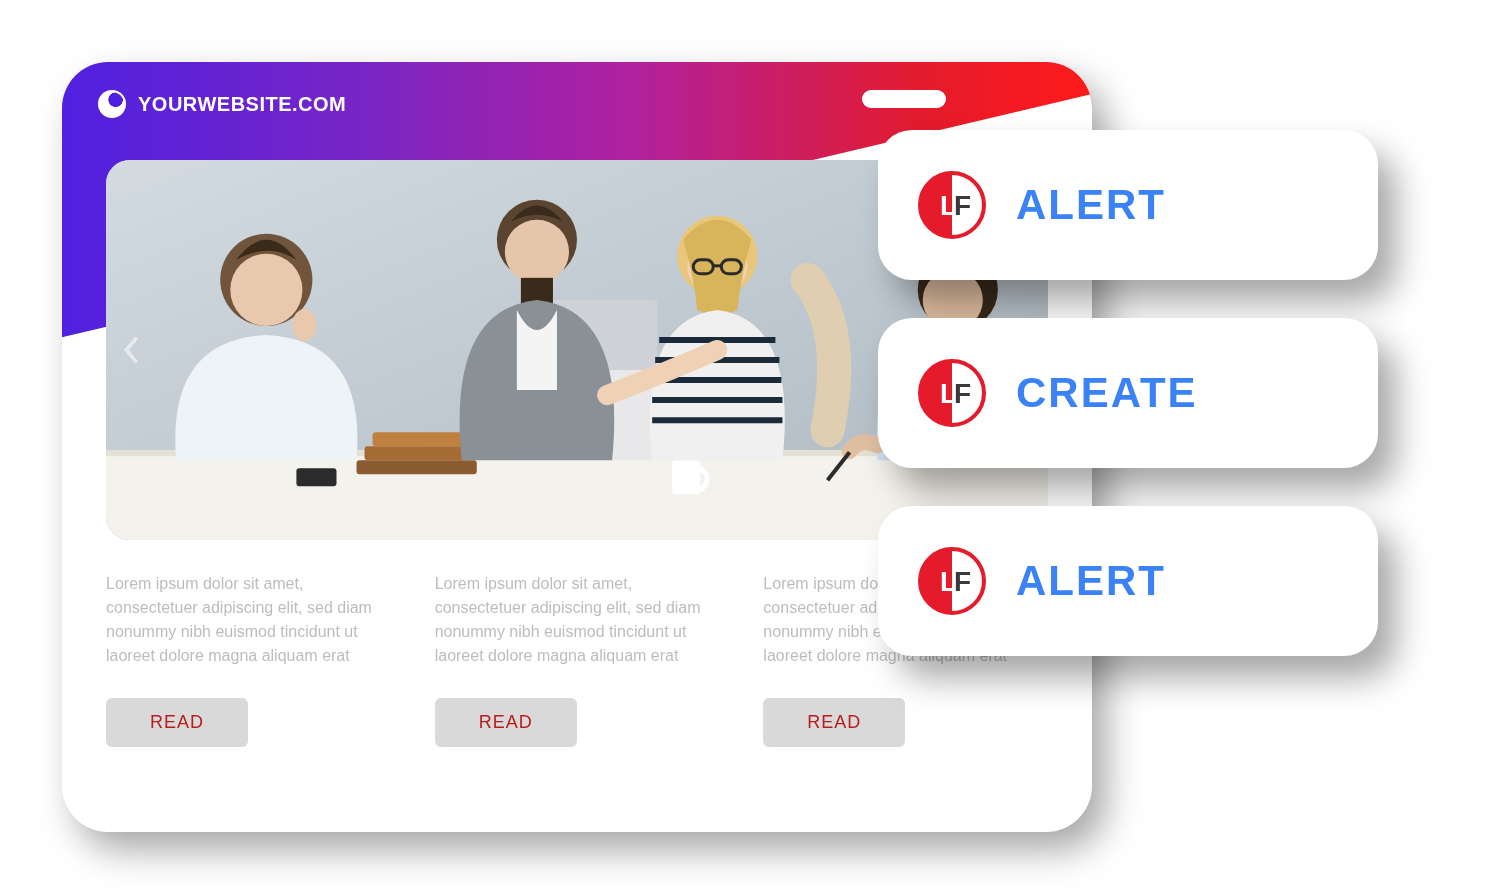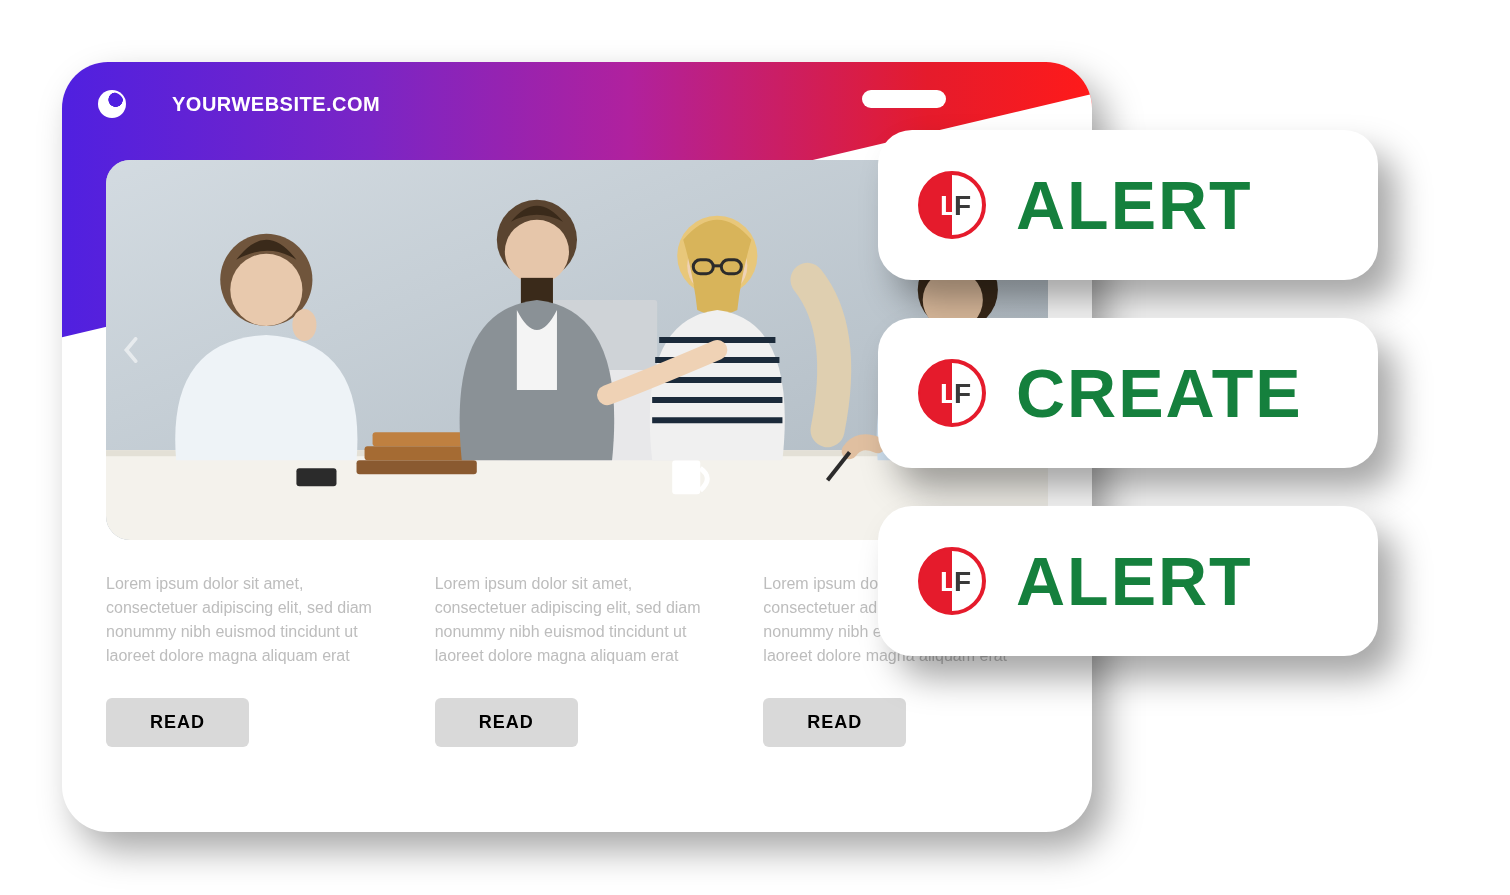--- a/index.html
+++ b/index.html
@@ -53,21 +53,20 @@
     left: 50%; top: 50%;
     width: 24px; height: 24px;
     border-radius: 50%;
     background: radial-gradient(circle at 65% 32%, #5020e0 0 7px, transparent 7.5px), #fff;
     transform: translate(-50%,-50%);
   }
   .url-text {
     font-weight: 800;
     font-size: 20px;
     letter-spacing: 0.5px;
-    margin-left: 34px;
   }
   .notch {
     position: absolute;
     top: 28px;
     right: 146px;
     width: 84px;
     height: 18px;
     border-radius: 10px;
     background: #fff;
   }
@@ -106,22 +105,22 @@
     gap: 30px;
   }
   .card p {
     color: #bdbdbd;
     font-size: 16px;
     line-height: 1.5;
   }
   .read-btn {
     align-self: flex-start;
     background: #d9d9d9;
-    color: #000000;
-    font-weight: 700;
+    color: #b91c1c;
+    font-weight: 400;
     font-size: 18px;
     letter-spacing: 1px;
     border: none;
     padding: 14px 44px;
     border-radius: 6px;
     cursor: pointer;
   }
   .pills {
     position: absolute;
     left: 878px;
@@ -139,24 +138,24 @@
     display: flex;
     align-items: center;
     padding: 0 40px;
     gap: 30px;
   }
   .lf-logo {
     width: 68px; height: 68px;
     flex-shrink: 0;
   }
   .pill-label {
-    font-size: 68px;
+    font-size: 42px;
     font-weight: 800;
     letter-spacing: 2px;
-    color: #15803d;
+    color: #3b82f6;
   }
 </style>
 </head>
 <body>
 
 <div class="browser-card">
   <div class="browser-header">
     <div class="diag-slice"></div>
   </div>
 

